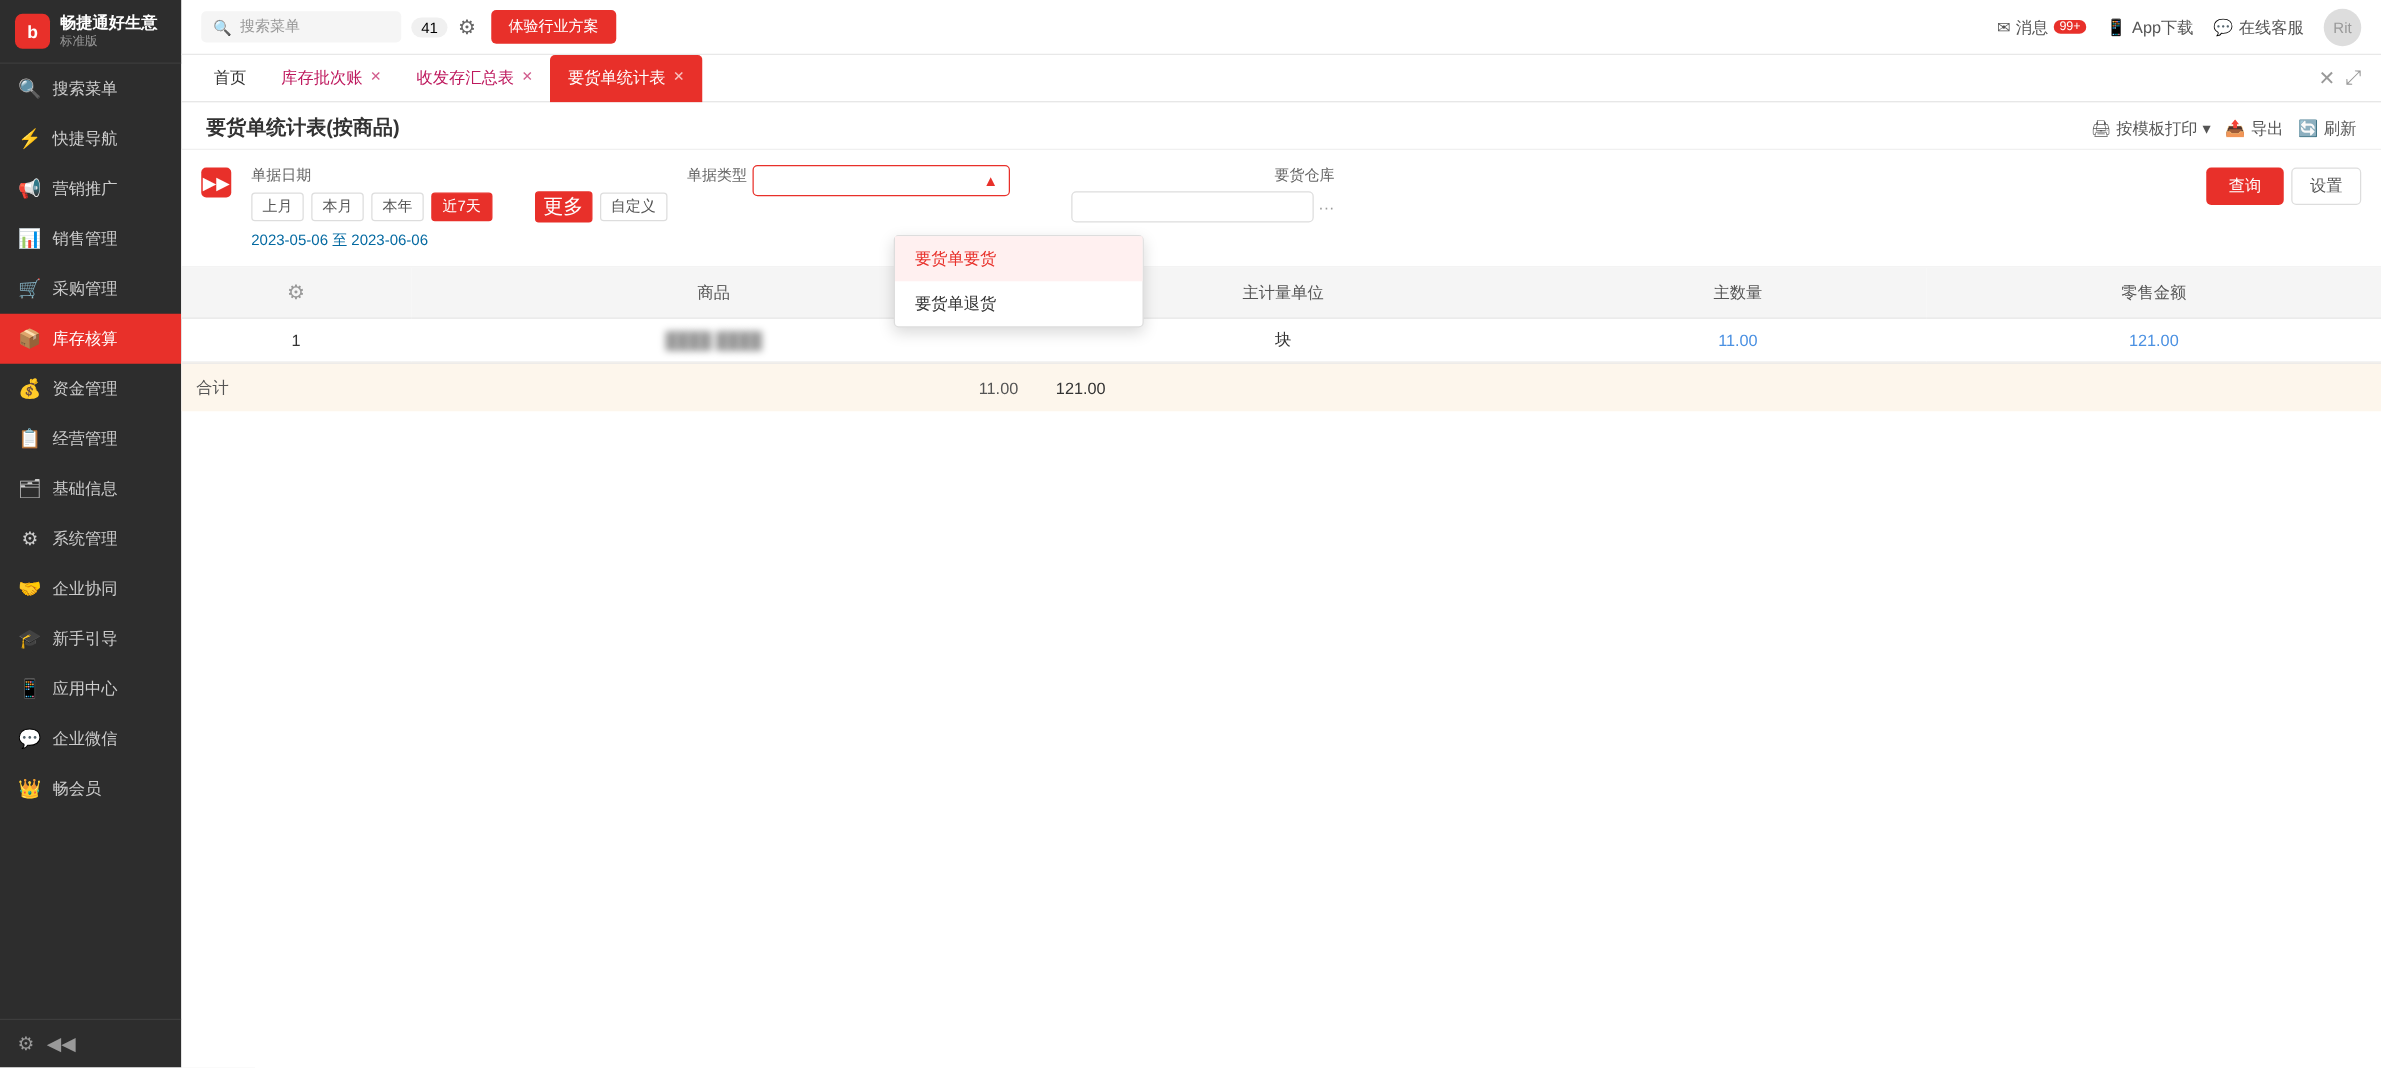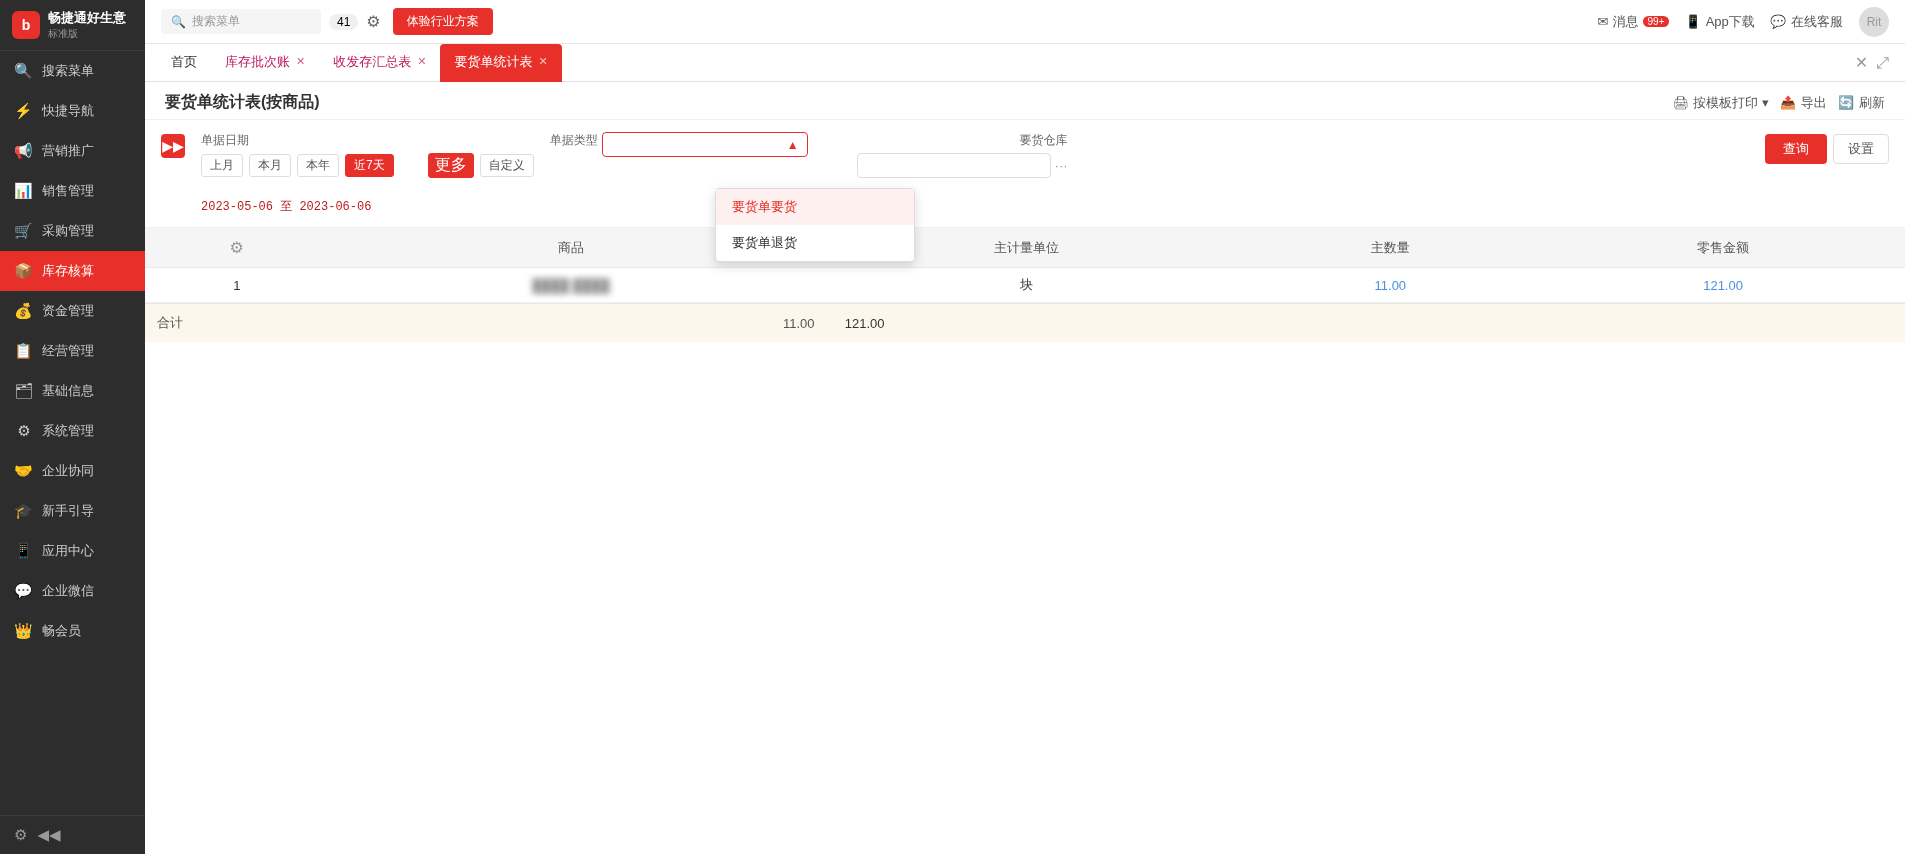--- a/index.html
+++ b/index.html
@@ -268,23 +268,22 @@
     .date-quick-btn.active-red {
       background: #e8302a;
       color: white;
       border-color: #e8302a;
     }
     .date-quick-btn.custom {
       color: #555;
     }
     .date-range-text {
       font-size: 12px;
-      color: #b91c1c;
-      margin-top: 16px;
-      font-family: Liberation Mono, monospace;
+      color: #0369a1;
+      margin-top: 2px;
     }
 
     .filter-type-item {
       display: flex;
       gap: 4px;
       justify-content: center;
     }
     .filter-type-input {
       display: flex;
       align-items: center;

